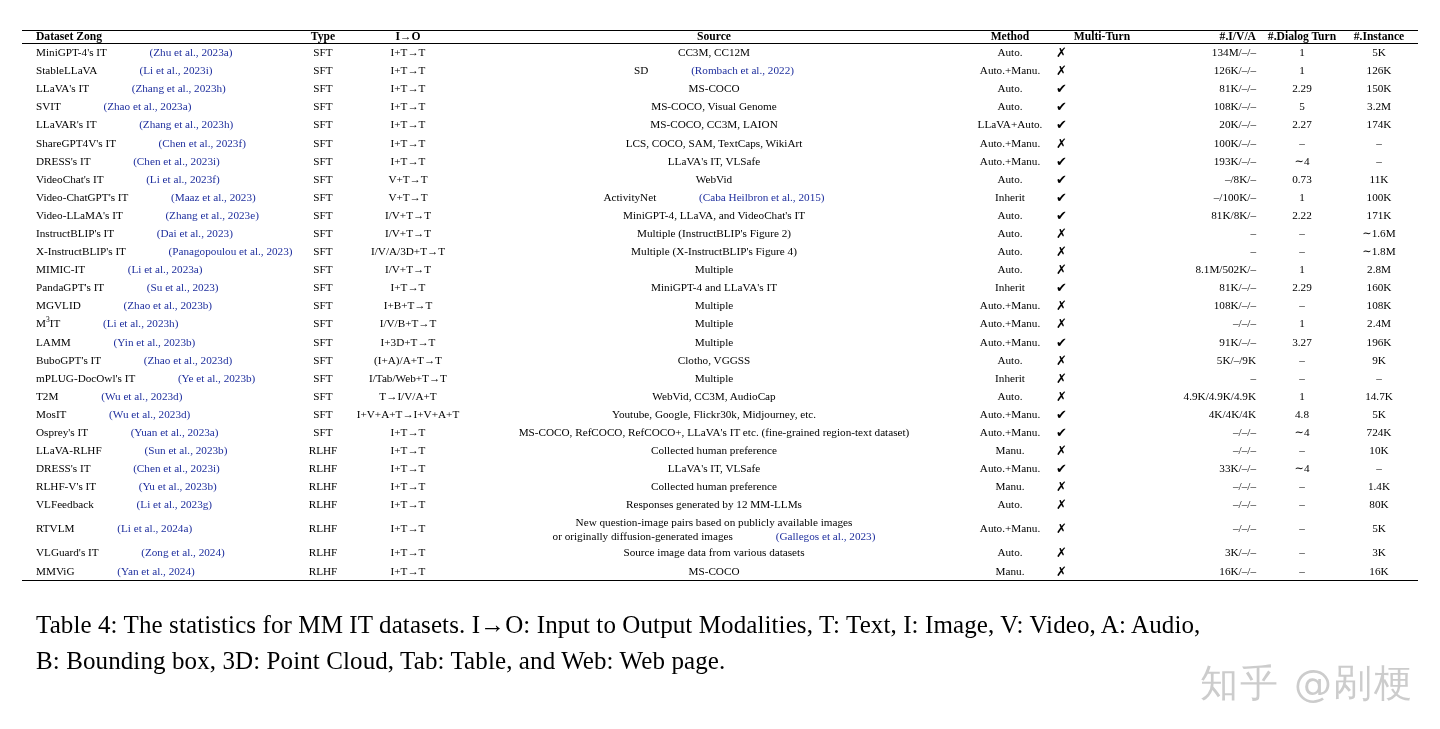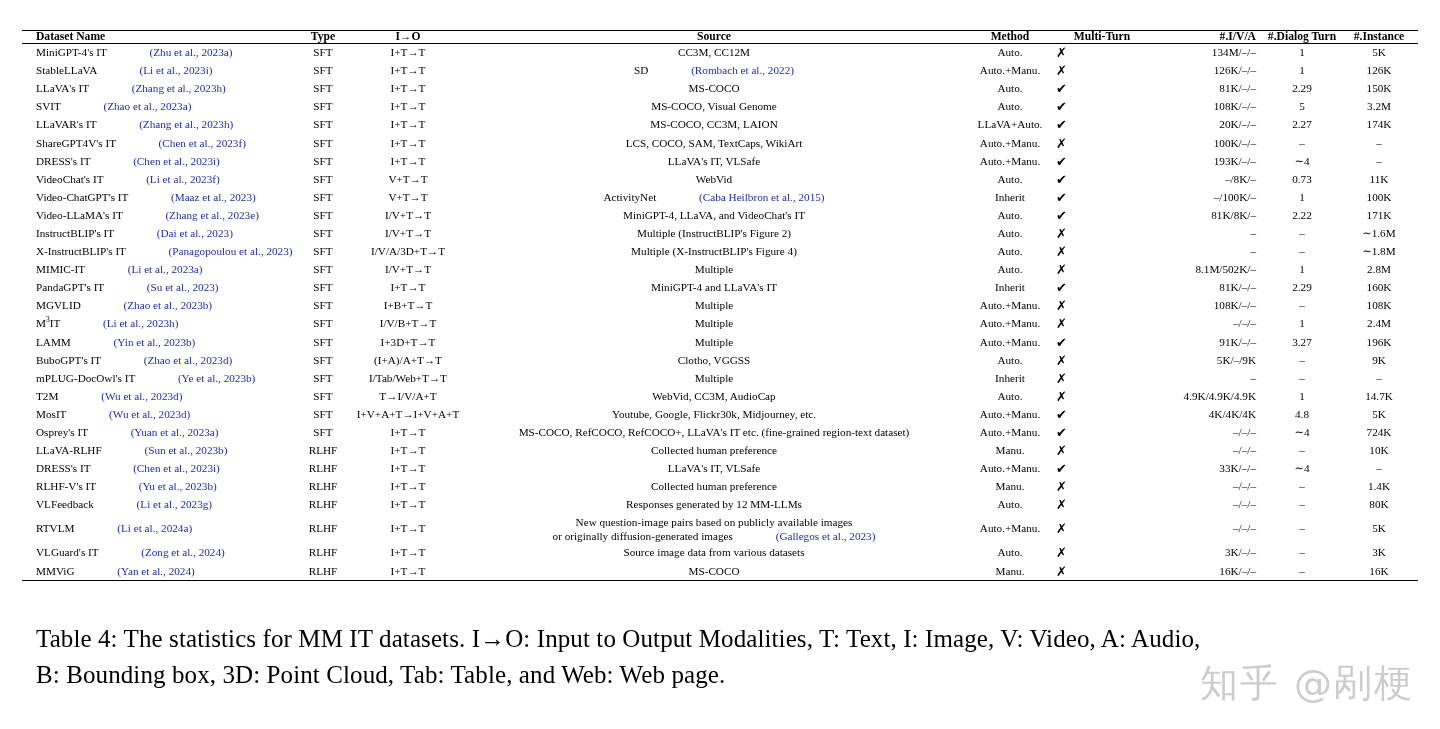--- a/index.html
+++ b/index.html
@@ -66,21 +66,21 @@
   .mark-yes { font-family: "DejaVu Sans", sans-serif; font-weight: bold; font-size: 13px; }
   .mark-no  { font-family: "DejaVu Sans", sans-serif; font-weight: bold; font-size: 13px; }
 
   .src-two-line {
     display: block;
     line-height: 1.25;
     text-align: center;
   }
 
   .caption {
-    margin: 40px 10px 0 14px;
+    margin: 26px 10px 0 14px;
     font-size: 25px;
     line-height: 1.42;
     letter-spacing: 0.1px;
     font-family: "Liberation Serif", "DejaVu Serif", serif;
   }
 
   .watermark {
     position: absolute;
     right: 26px;
     bottom: 20px;
@@ -109,21 +109,21 @@
       <col style="width:108px">
       <col style="width:92px">
       <col style="width:70px">
     </colgroup>
 
     <thead>
       <tr class="rule-top">
           <td colspan="9"></td>
         </tr>
       <tr>
-        <th class="c-name">Dataset Name</th>
+        <th class="c-name">Dataset Zong</th>
         <th class="c-type">Type</th>
         <th class="c-io">I→O</th>
         <th class="c-source">Source</th>
         <th class="c-method">Method</th>
         <th class="c-turn">Multi-Turn</th>
         <th class="c-iva">#.I/V/A</th>
         <th class="c-dialog">#.Dialog Turn</th>
         <th class="c-instance">#.Instance</th>
       </tr>
       <tr class="rule-mid">

